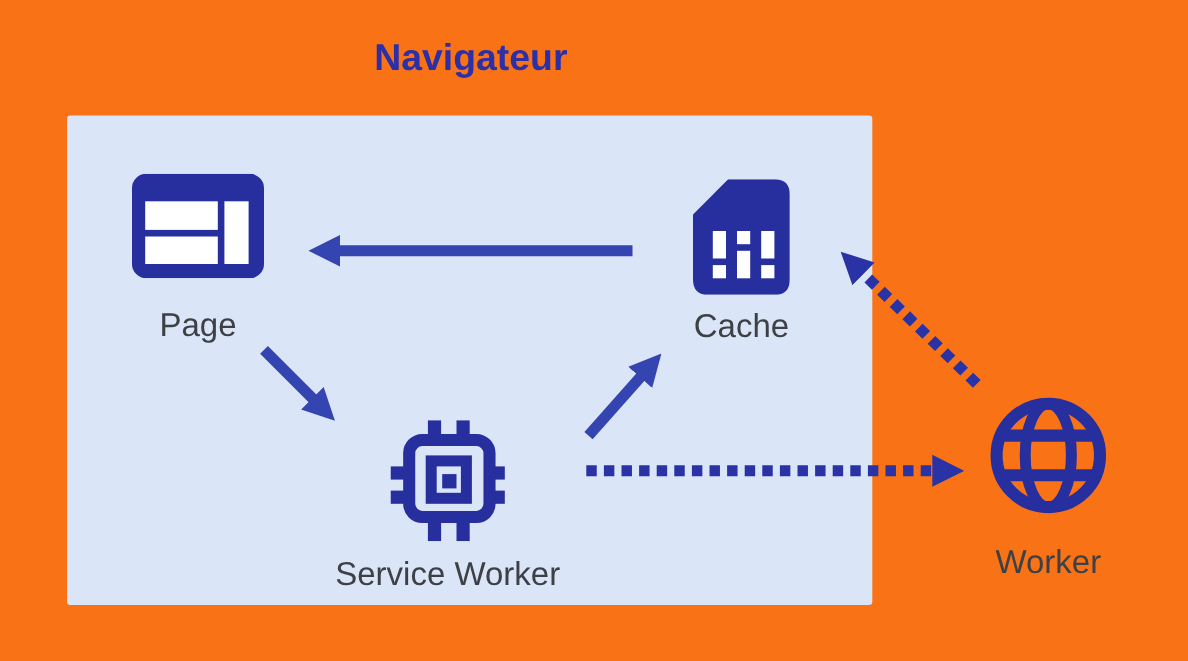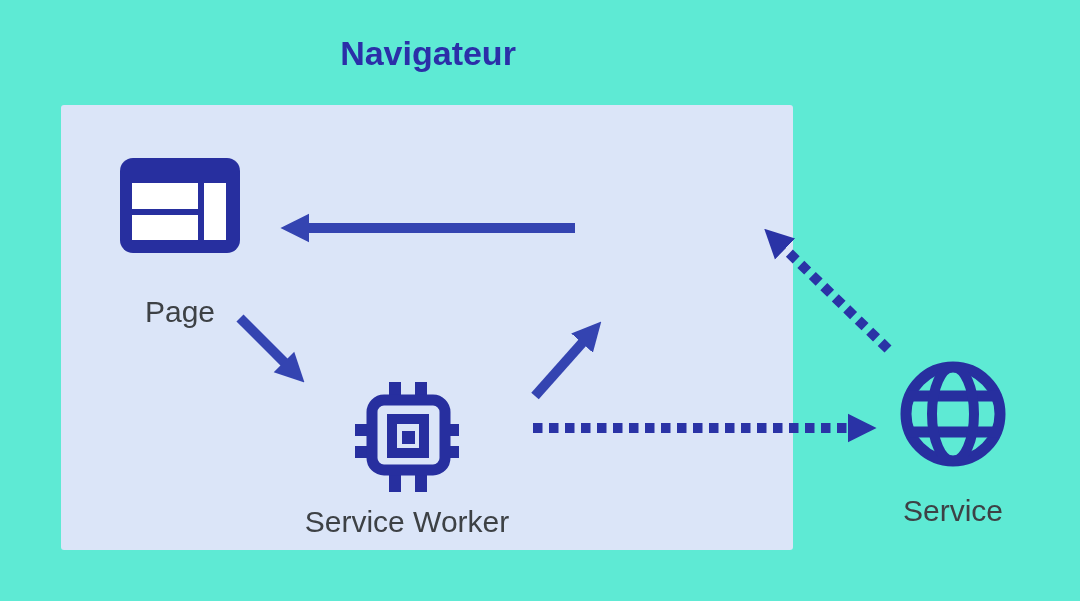--- a/index.html
+++ b/index.html
@@ -10,21 +10,21 @@
     --c-label:#3d4145;
     --c-box:#dbe5f8;
     --c-white:#ffffff;
   }
   *{margin:0;padding:0;box-sizing:border-box;}
   html,body{background:#fff;}
   body{font-family:"Liberation Sans", sans-serif;}
   .stage{
     position:relative;
     width:1080px;height:601px;
-    background:#5eead4;
+    background:#f97316;
     overflow:hidden;
   }
   .diagram-title{
     position:absolute;
     top:34px;left:428px;
     transform:translateX(-50%);
     font-size:34px;
     font-weight:700;
     color:var(--c-title);
     white-space:nowrap;
@@ -42,21 +42,21 @@
     flex-direction:column;
     align-items:center;
   }
   .node-label{
     color:var(--c-label);
     font-size:30px;
     line-height:1.1;
     white-space:nowrap;
   }
   .node-page{left:110px;top:158px;width:140px;}
-  .node-page .node-label{margin-top:38px;}
+  .node-page .node-label{margin-top:21px;}
   .node-cache{left:604px;top:163px;width:140px;}
   .node-cache .node-label{margin-top:7px;}
   .node-sw{left:287px;top:382px;width:240px;}
   .node-sw .node-label{margin-top:9px;}
   .node-network{left:848px;top:361px;width:210px;}
   .node-network .node-label{margin-top:23px;}
   .arrow-layer{
     position:absolute;
     left:0;top:0;width:1080px;height:601px;
     pointer-events:none;
@@ -76,20 +76,34 @@
       <svg width="120" height="95" viewBox="0 0 120 95" aria-hidden="true">
         <rect x="0" y="0" width="120" height="95" rx="13" fill="var(--c-icon)"></rect>
         <rect x="12" y="25" width="66" height="26" fill="var(--c-white)"></rect>
         <rect x="12" y="57" width="66" height="25" fill="var(--c-white)"></rect>
         <rect x="84" y="25" width="22" height="57" fill="var(--c-white)"></rect>
       </svg>
     </span>
     <span class="node-label">Page</span>
   </div>
 
+  <div class="node node-cache">
+    <span>
+      <svg width="88" height="105" viewBox="0 0 88 105" aria-hidden="true">
+        <path d="M32 0 H74 Q88 0 88 14 V91 Q88 105 74 105 H14 Q0 105 0 91 V32 Z" fill="var(--c-icon)"></path>
+        <rect x="18" y="47" width="12" height="25" fill="var(--c-white)"></rect>
+        <rect x="18" y="78" width="12" height="12" fill="var(--c-white)"></rect>
+        <rect x="40" y="47" width="12" height="12" fill="var(--c-white)"></rect>
+        <rect x="40" y="65" width="12" height="25" fill="var(--c-white)"></rect>
+        <rect x="62" y="47" width="12" height="25" fill="var(--c-white)"></rect>
+        <rect x="62" y="78" width="12" height="12" fill="var(--c-white)"></rect>
+      </svg>
+    </span>
+    <span class="node-label">Cache</span>
+  </div>
 
   <div class="node node-sw">
     <span>
       <svg width="104" height="110" viewBox="0 0 104 110" aria-hidden="true">
         <g fill="var(--c-icon)">
           <rect x="34" y="0" width="12" height="19"></rect>
             <rect x="60" y="0" width="12" height="19"></rect>
           <rect x="34" y="91" width="12" height="19"></rect>
             <rect x="60" y="91" width="12" height="19"></rect>
           <rect x="0" y="42" width="18" height="12"></rect>
@@ -107,21 +121,21 @@
 
   <div class="node node-network">
     <span>
       <svg width="106" height="106" viewBox="0 0 106 106" aria-hidden="true">
         <circle cx="53" cy="53" r="47" fill="none" stroke="var(--c-icon)" stroke-width="11"></circle>
         <line x1="8" y1="35" x2="98" y2="35" stroke="var(--c-icon)" stroke-width="11"></line>
         <line x1="8" y1="71" x2="98" y2="71" stroke="var(--c-icon)" stroke-width="11"></line>
         <ellipse cx="53" cy="53" rx="21" ry="47" fill="none" stroke="var(--c-icon)" stroke-width="10"></ellipse>
       </svg>
     </span>
-    <span class="node-label">Service</span>
+    <span class="node-label">Worker</span>
   </div>
 
   <svg class="arrow-layer" width="1080" height="601" viewBox="0 0 1080 601" aria-hidden="true">
     <defs>
       <marker id="head-solid" viewBox="0 0 10 10" refX="0.5" refY="5" markerWidth="2.9" markerHeight="3.7" orient="auto">
         <path d="M0 0 L10 5 L0 10 Z" fill="var(--c-arrow)"></path>
       </marker>
       <marker id="head-dot" viewBox="0 0 10 10" refX="0.5" refY="5" markerWidth="2.9" markerHeight="3.7" orient="auto">
         <path d="M0 0 L10 5 L0 10 Z" fill="var(--c-dot)"></path>
       </marker>

